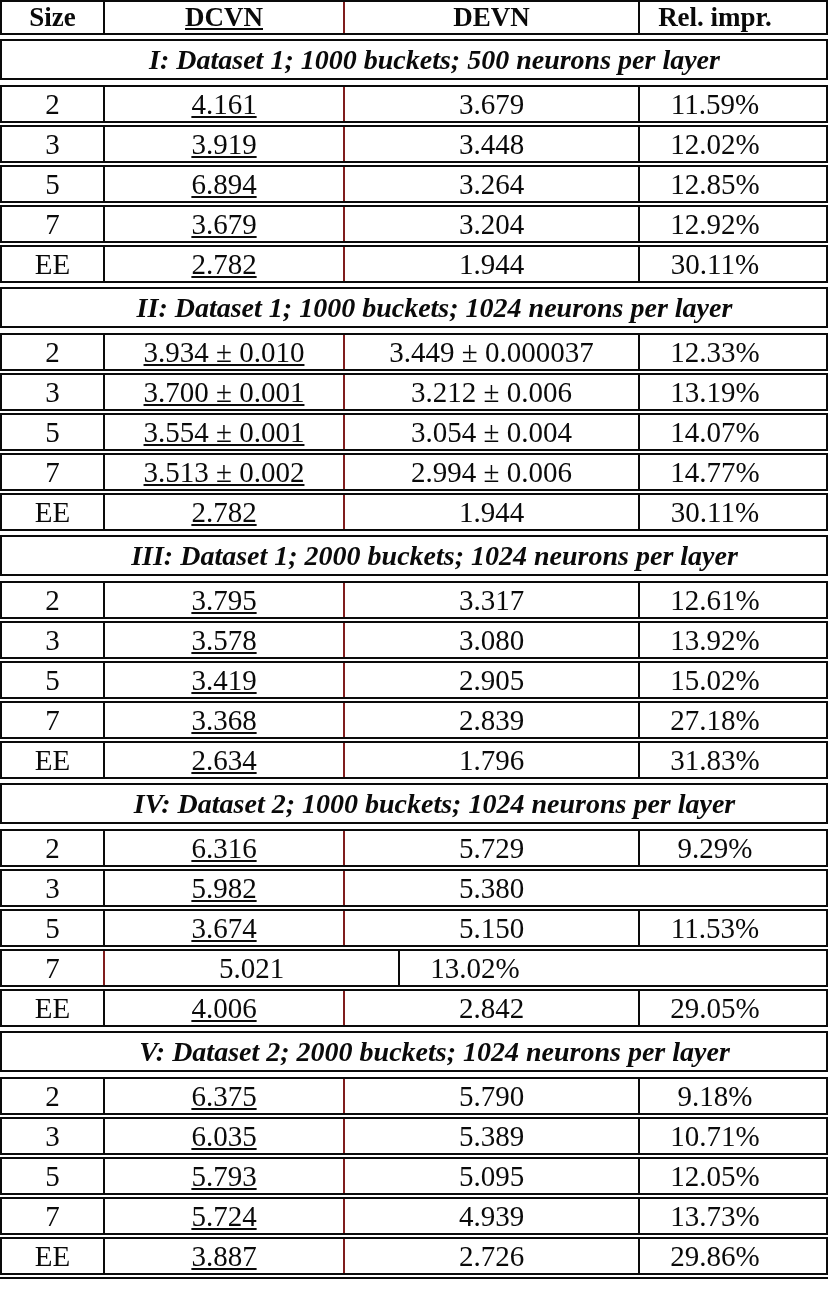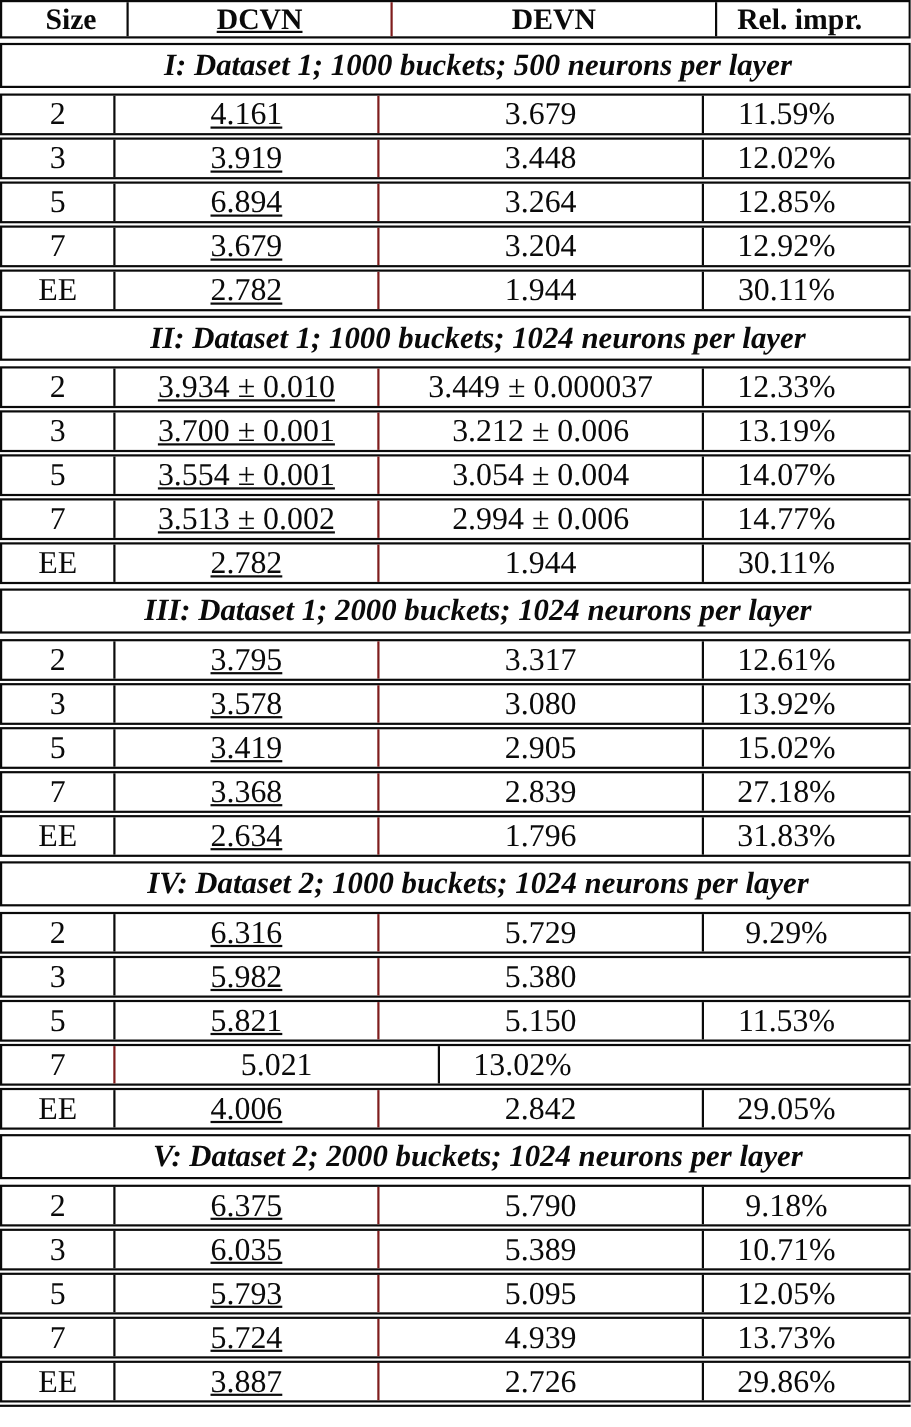--- a/index.html
+++ b/index.html
@@ -31,21 +31,21 @@
     align-items: center;
     justify-content: center;
     line-height: 1;
     overflow: hidden;
     white-space: nowrap;
   }
   .c0 { width: 101px; }
   .c1 { width: 240px; border-left: 2px solid #0a0a0a; text-decoration: underline; }
   .c2 { width: 295px; border-left: 2px solid #7f1d1d; }
   .c3 { width: 152px; border-left: 2px solid #0a0a0a; }
-  .header-row { margin-bottom: 4px; padding-left: 12px; }
+  .header-row { margin-bottom: 4px; }
   .header-row .cell {
     height: 31px;
     font-weight: bold;
     font-size: 27px;
   }
   .data-row .cell {
     height: 34px;
     font-size: 29px;
   }
   .section-title {
@@ -182,21 +182,21 @@
         <div class="cell c2">5.729</div>
         <div class="cell c3">9.29%</div>
       </div>
       <div class="row data-row">
         <div class="cell c0">3</div>
         <div class="cell c1">5.982</div>
         <div class="cell c2">5.380</div>
       </div>
       <div class="row data-row">
         <div class="cell c0">5</div>
-        <div class="cell c1">5.821</div>
+        <div class="cell c1">3.674</div>
         <div class="cell c2">5.150</div>
         <div class="cell c3">11.53%</div>
       </div>
       <div class="row data-row">
         <div class="cell c0">7</div>
         <div class="cell c2">5.021</div>
         <div class="cell c3">13.02%</div>
       </div>
       <div class="row data-row">
         <div class="cell c0">EE</div>

